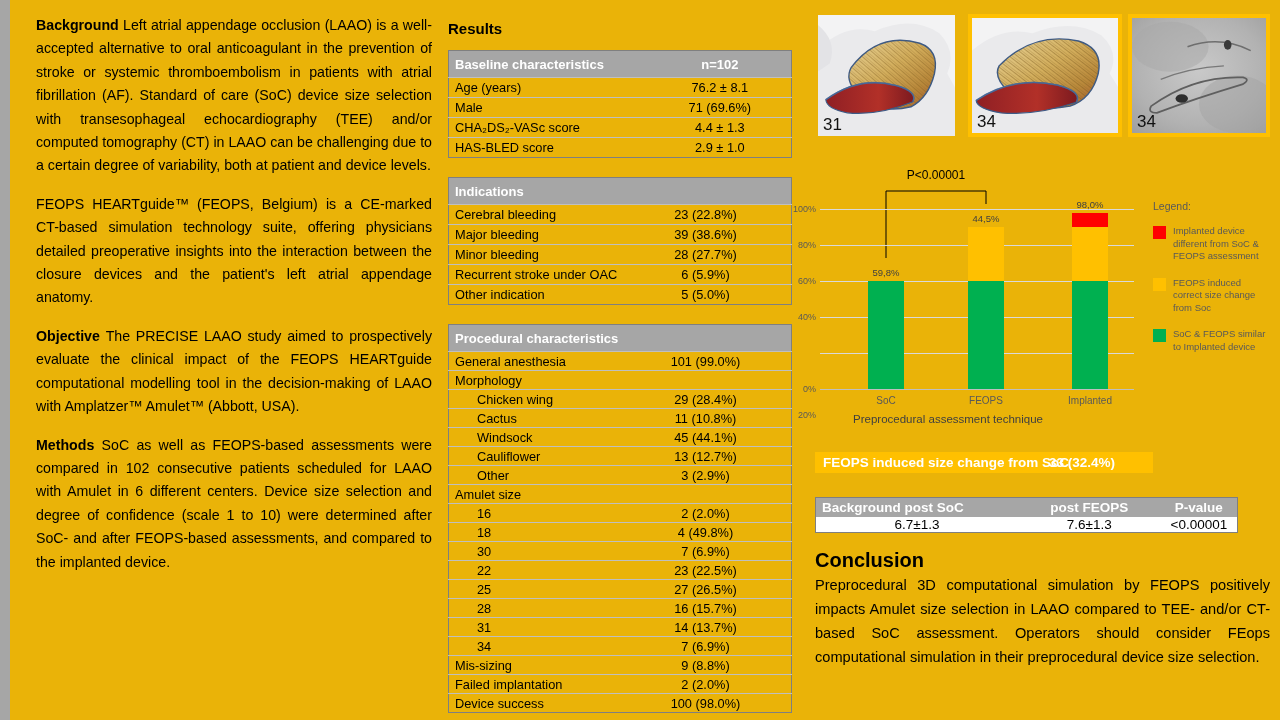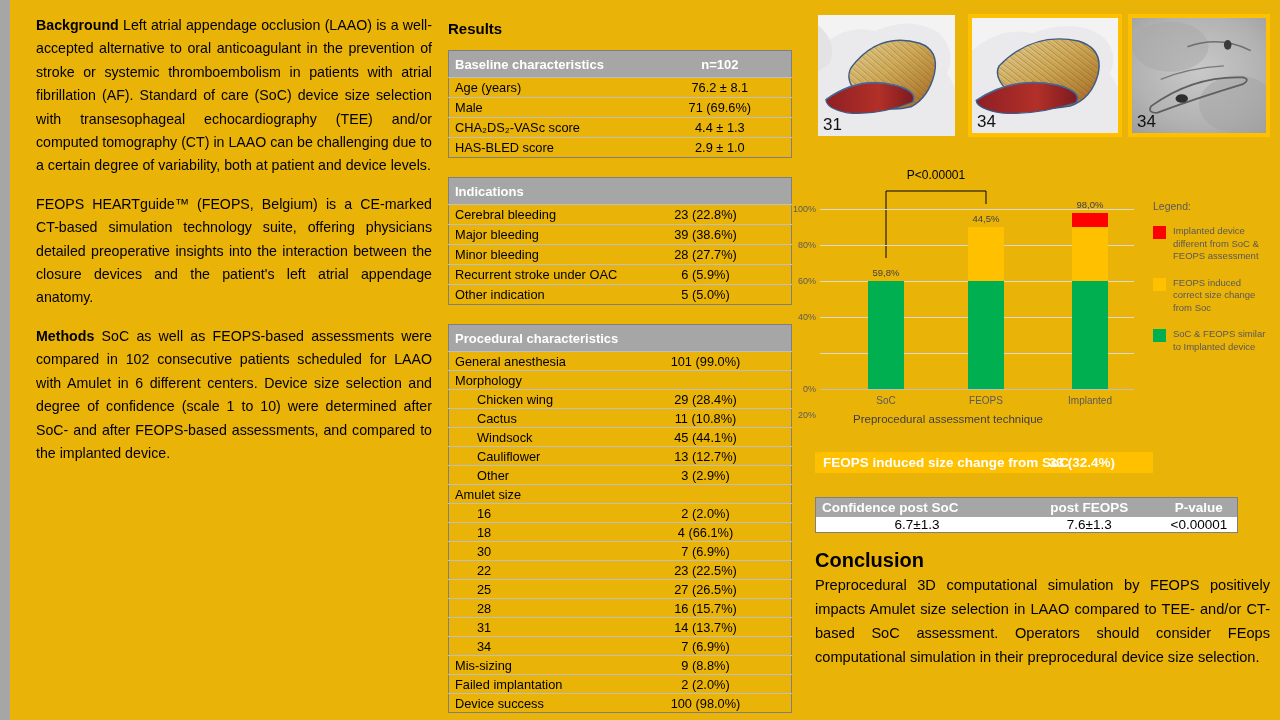--- a/index.html
+++ b/index.html
@@ -97,20 +97,21 @@
         <stop offset="0" stop-color="#c9c9c9"></stop>
           <stop offset="0.6" stop-color="#b2b2b2"></stop>
         <stop offset="1" stop-color="#9a9a9a"></stop>
       </radialGradient>
     </defs>
   </svg>
 
   <div class="leftcol">
     <p><b class="lead">Background</b><span>Left atrial appendage occlusion (LAAO) is a well-accepted alternative to oral anticoagulant in the prevention of stroke or systemic thromboembolism in patients with atrial fibrillation (AF). Standard of care (SoC) device size selection with transesophageal echocardiography (TEE) and/or computed tomography (CT) in LAAO can be challenging due to a certain degree of variability, both at patient and device levels.</span></p>
     <p><span>FEOPS HEARTguide™ (FEOPS, Belgium) is a CE-marked CT-based simulation technology suite, offering physicians detailed preoperative insights into the interaction between the closure devices and the patient's left atrial appendage anatomy.</span></p>
+    <p><b class="lead">Objective</b><span>The PRECISE LAAO study aimed to prospectively evaluate the clinical impact of the FEOPS HEARTguide computational modelling tool in the decision-making of LAAO with Amplatzer™ Amulet™ (Abbott, USA).</span></p>
     <p><b class="lead">Methods</b><span>SoC as well as FEOPS-based assessments were compared in 102 consecutive patients scheduled for LAAO with Amulet in 6 different centers. Device size selection and degree of confidence (scale 1 to 10) were determined after SoC- and after FEOPS-based assessments, and compared to the implanted device.</span></p>
   </div>
 
   <div class="midcol">
     <h2>Results</h2>
 
     <table class="data">
       <thead>
           <tr>
         <th>Baseline characteristics</th>
@@ -205,21 +206,21 @@
           <tr>
             <td class="lbl">Amulet size</td>
             <td class="val"></td>
           </tr>
           <tr>
             <td class="lbl ind">16</td>
             <td class="val">2 (2.0%)</td>
           </tr>
           <tr>
             <td class="lbl ind">18</td>
-            <td class="val">4 (66.1%)</td>
+            <td class="val">4 (49.8%)</td>
           </tr>
           <tr>
             <td class="lbl ind">30</td>
             <td class="val">7 (6.9%)</td>
           </tr>
           <tr>
             <td class="lbl ind">22</td>
             <td class="val">23 (22.5%)</td>
           </tr>
           <tr>
@@ -345,21 +346,21 @@
   </div>
 
   <div class="banner">
     <span class="lbl">FEOPS induced size change from SoC</span>
     <span class="val">33 (32.4%)</span>
   </div>
 
   <table class="conf">
     <thead>
         <tr>
-      <th class="c1">Confidence post SoC</th>
+      <th class="c1">Background post SoC</th>
       <th class="c2">post FEOPS</th>
       <th>P-value</th>
     </tr>
       </thead>
     <tbody>
         <tr>
       <td>6.7±1.3</td>
       <td>7.6±1.3</td>
       <td>&lt;0.00001</td>
     </tr>

